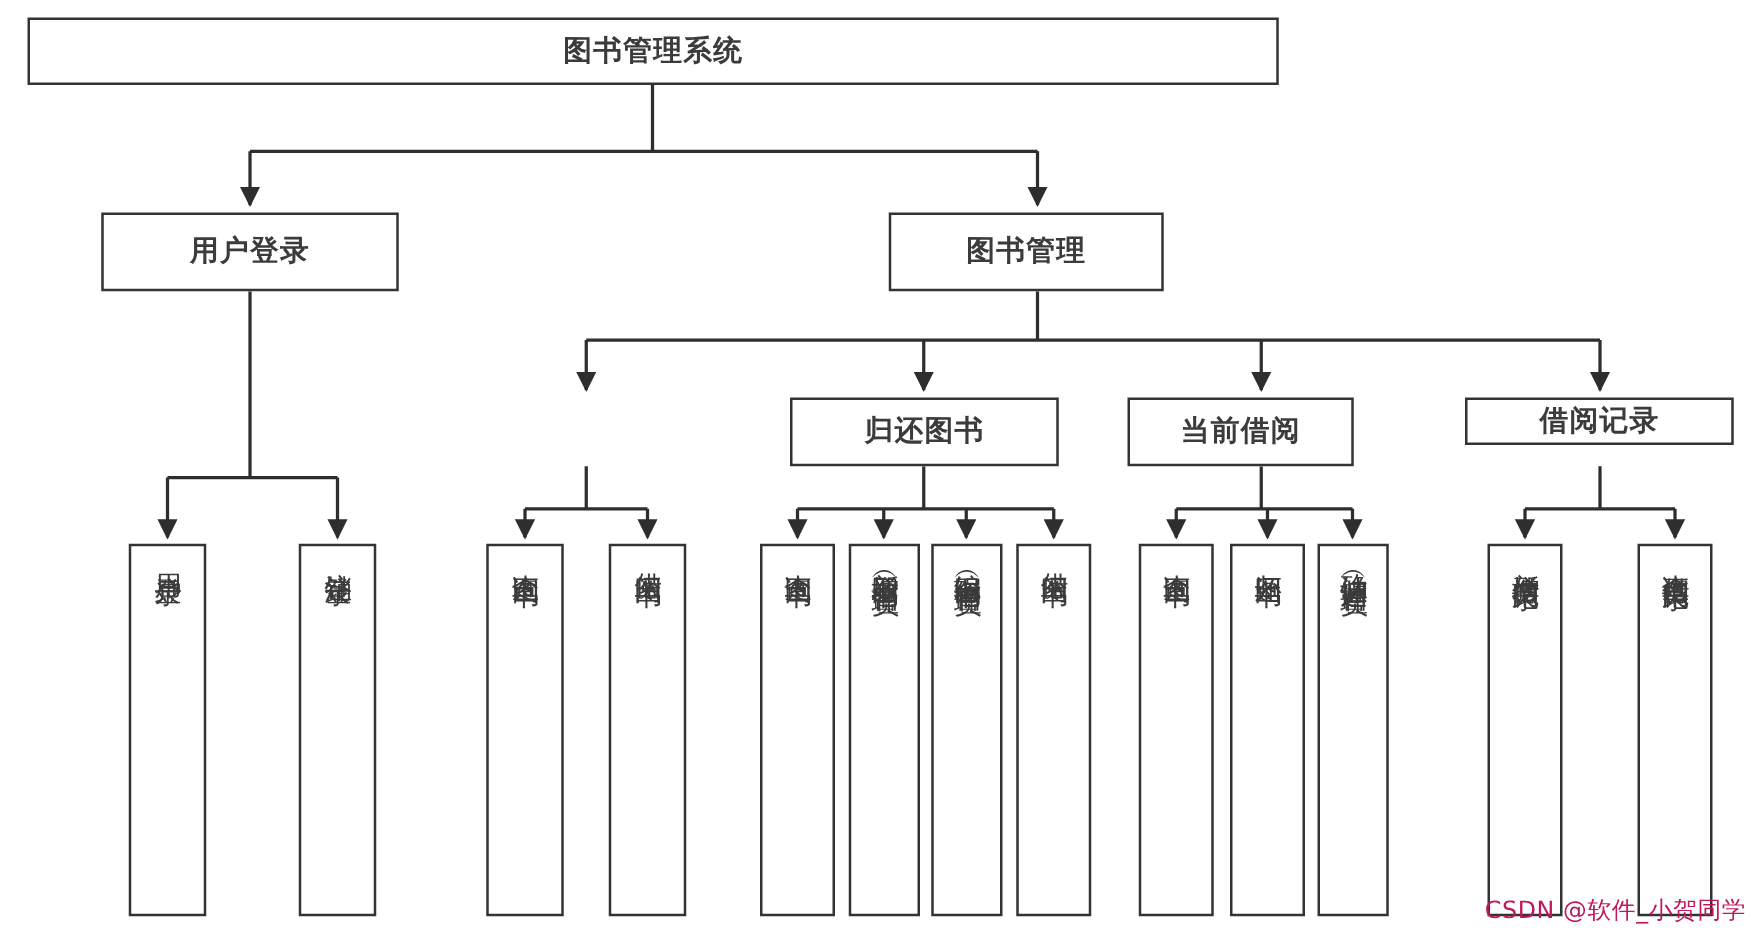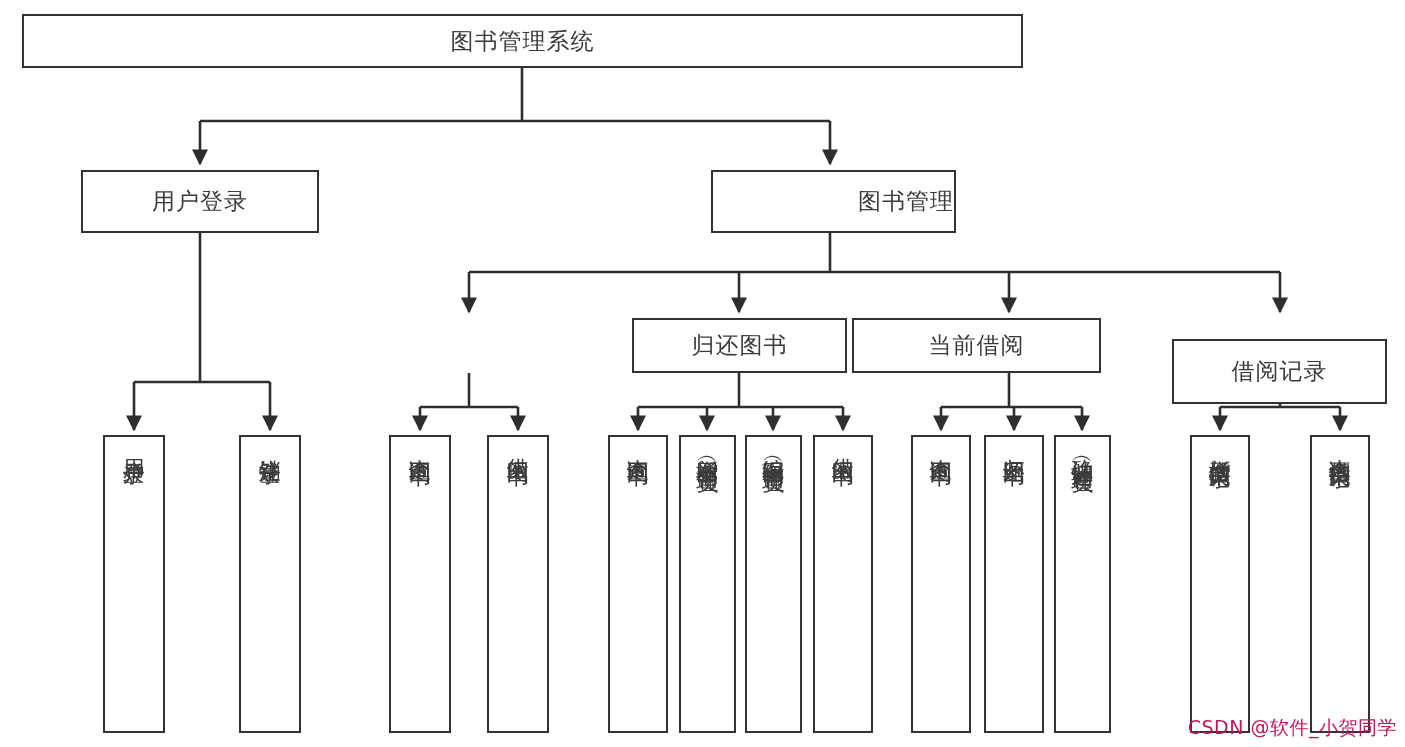--- a/index.html
+++ b/index.html
@@ -52,20 +52,21 @@
   }
   .node.vert .lbl {
     writing-mode: vertical-rl;
     text-orientation: upright;
     display: block;
     line-height: 1.06;
   }
   .node.horiz .lbl {
     display: block;
     line-height: 1;
+    font-weight: bold;
   }
   #watermark {
     position: absolute;
     right: 8px;
     bottom: 6px;
     font-size: 19px;
     color: #be185d;
     letter-spacing: 0.5px;
     white-space: nowrap;
   }
@@ -125,31 +126,31 @@
     </g>
   </svg>
 
   <div class="node horiz" style="left:22px; top:14px; width:1001px; height:54px;">
     <span class="lbl">图书管理系统</span>
   </div>
 
   <div class="node horiz" style="left:81px; top:170px; width:238px; height:63px;">
     <span class="lbl">用户登录</span>
   </div>
-  <div class="node horiz" style="left:711px; top:170px; width:245px; height:63px;justify-content:flex-end;">
+  <div class="node horiz" style="left:711px; top:170px; width:220px; height:63px;">
     <span class="lbl">图书管理</span>
   </div>
 
   <div class="node horiz" style="left:632px; top:318px; width:215px; height:55px;">
     <span class="lbl">归还图书</span>
   </div>
-  <div class="node horiz" style="left:852px; top:318px; width:249px; height:55px;">
+  <div class="node horiz" style="left:902px; top:318px; width:181px; height:55px;">
     <span class="lbl">当前借阅</span>
   </div>
-  <div class="node horiz" style="left:1172px; top:318px; width:215px; height:65px;margin-top:21px;">
+  <div class="node horiz" style="left:1172px; top:318px; width:215px; height:38px;">
     <span class="lbl">借阅记录</span>
   </div>
 
   <div class="node vert" style="left:103px; top:435px; width:62px; height:298px;">
     <span class="lbl">用户登录</span>
   </div>
   <div class="node vert" style="left:239px; top:435px; width:62px; height:298px;">
     <span class="lbl">注销登录</span>
   </div>
   <div class="node vert" style="left:389px; top:435px; width:62px; height:298px;">

